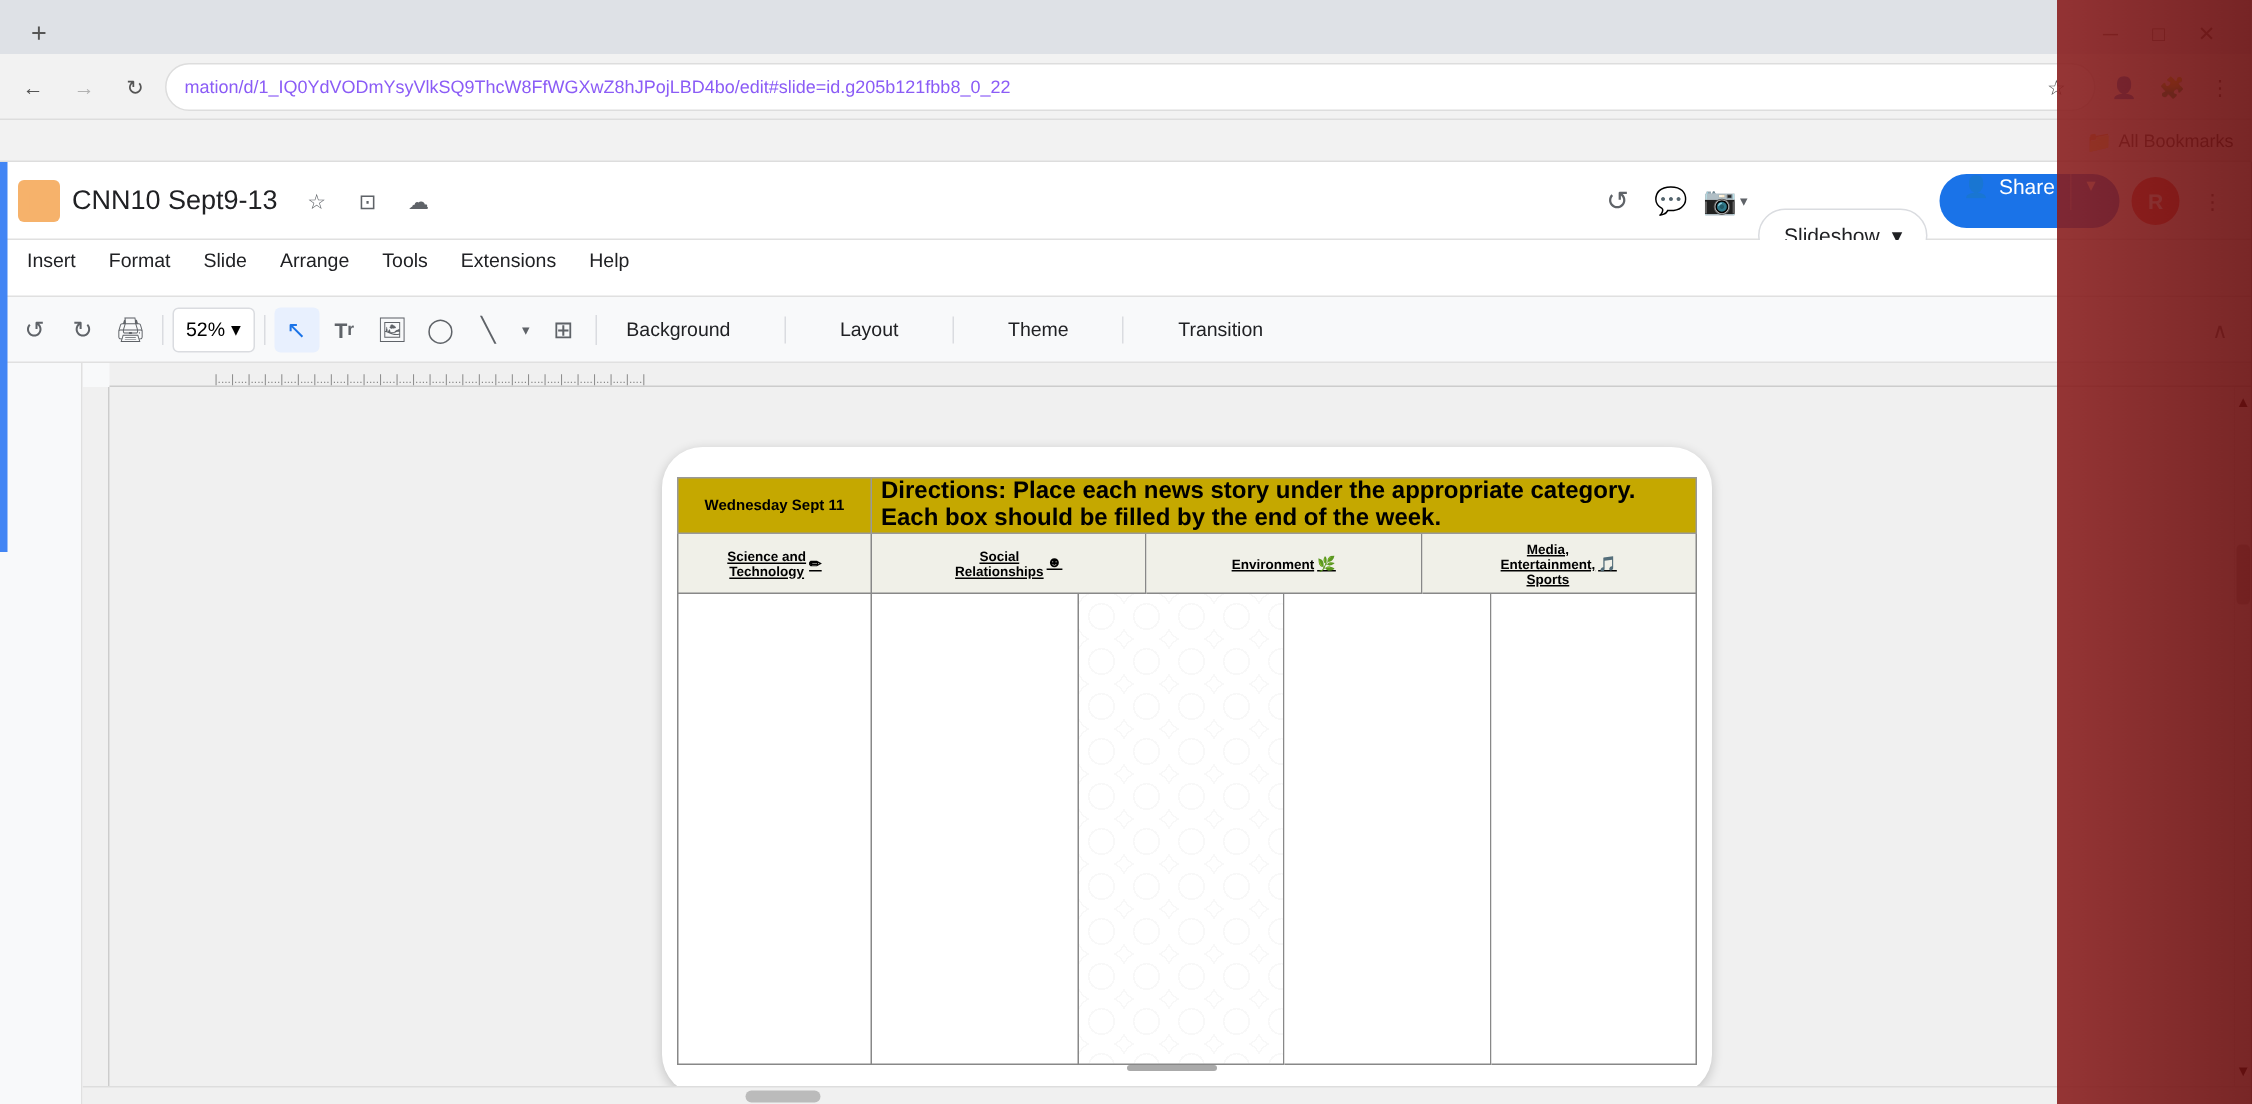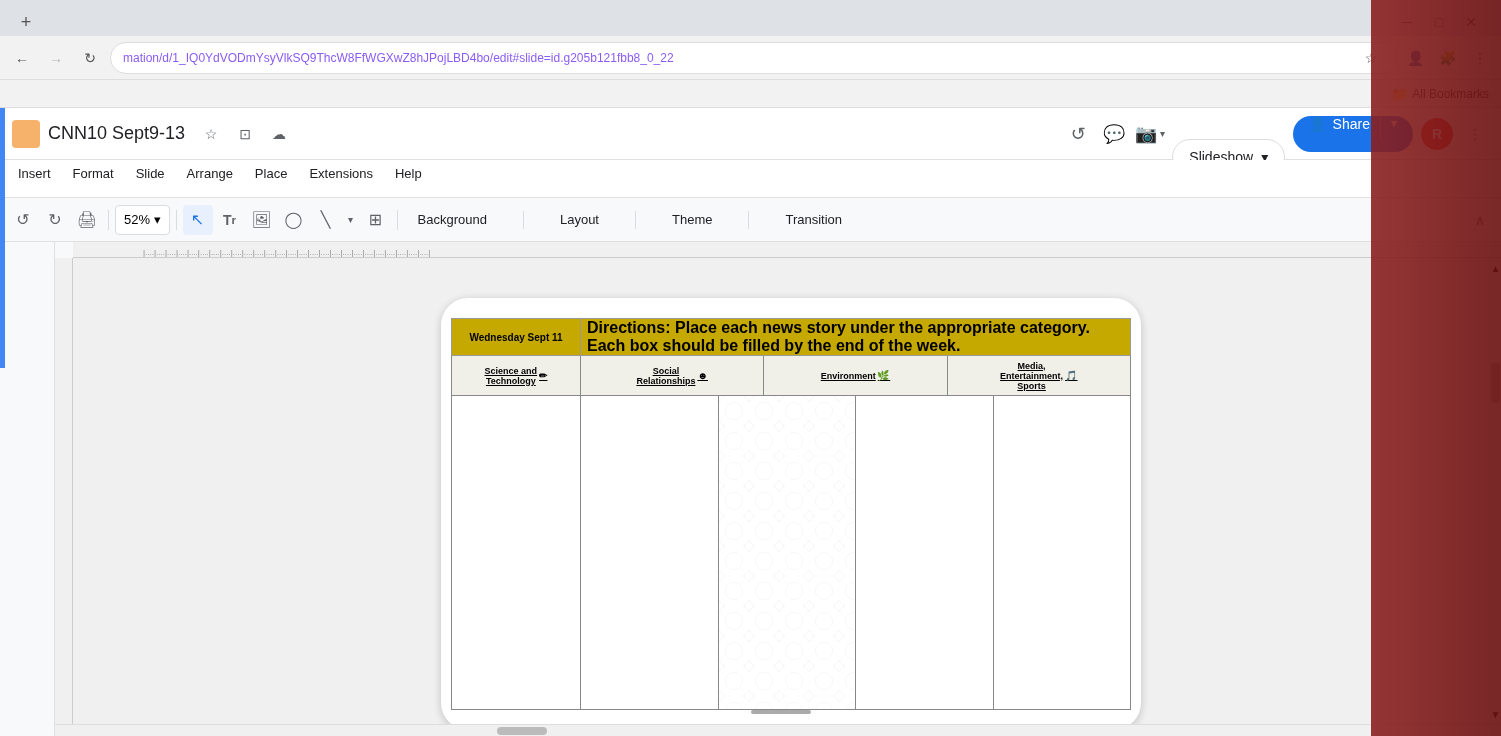--- a/index.html
+++ b/index.html
@@ -610,21 +610,21 @@
 
         <div class="title-icon-btn">⋮</div>
       </div>
     </div>
 
     <div class="menu-bar">
       <div class="menu-item">Insert</div>
       <div class="menu-item">Format</div>
       <div class="menu-item">Slide</div>
       <div class="menu-item">Arrange</div>
-      <div class="menu-item">Place</div>
+      <div class="menu-item">Tools</div>
       <div class="menu-item">Extensions</div>
       <div class="menu-item">Help</div>
     </div>
 
     <div class="toolbar">
       <div class="toolbar-btn">↺</div>
       <div class="toolbar-btn">↻</div>
       <div class="toolbar-btn">🖨</div>
       <div class="toolbar-separator"></div>
       <div class="zoom-control">

